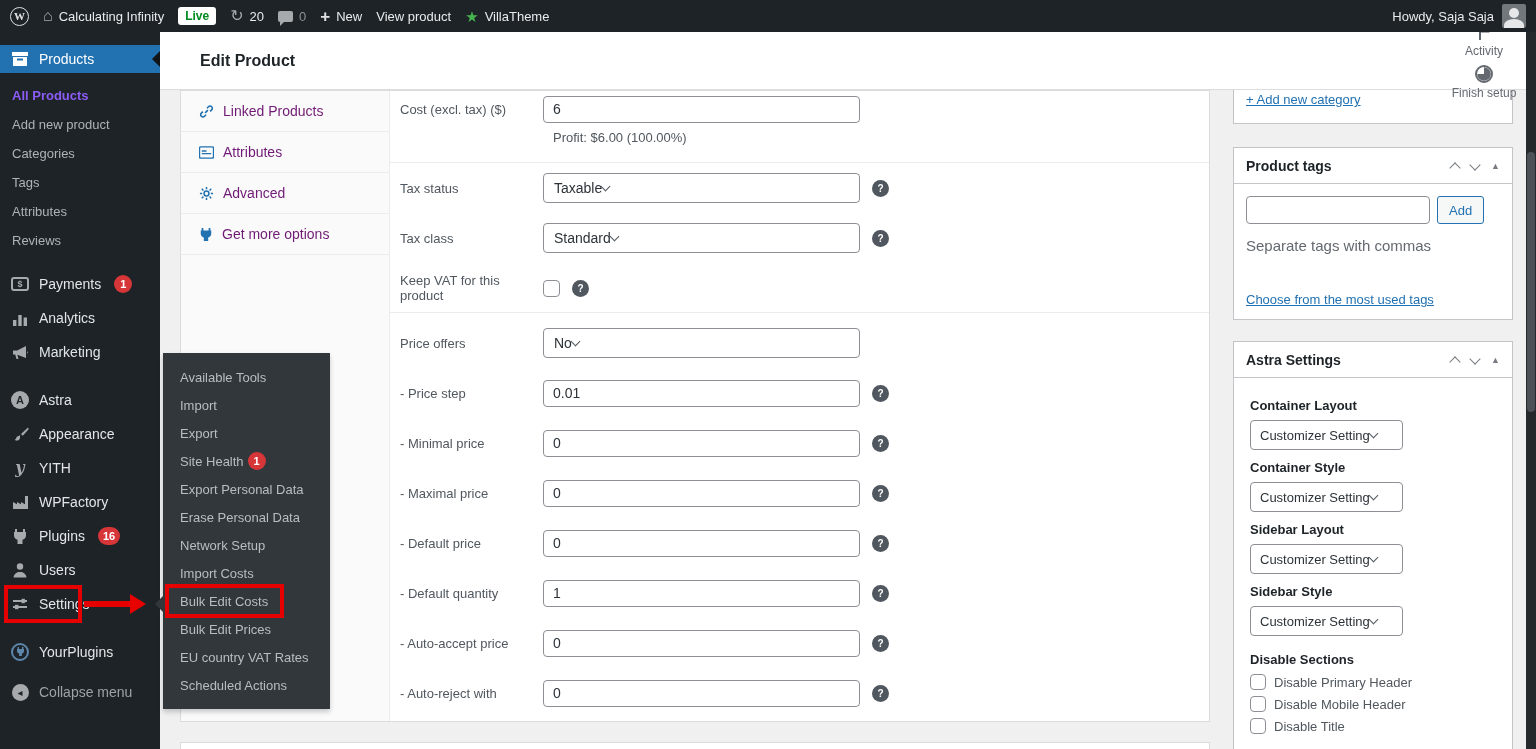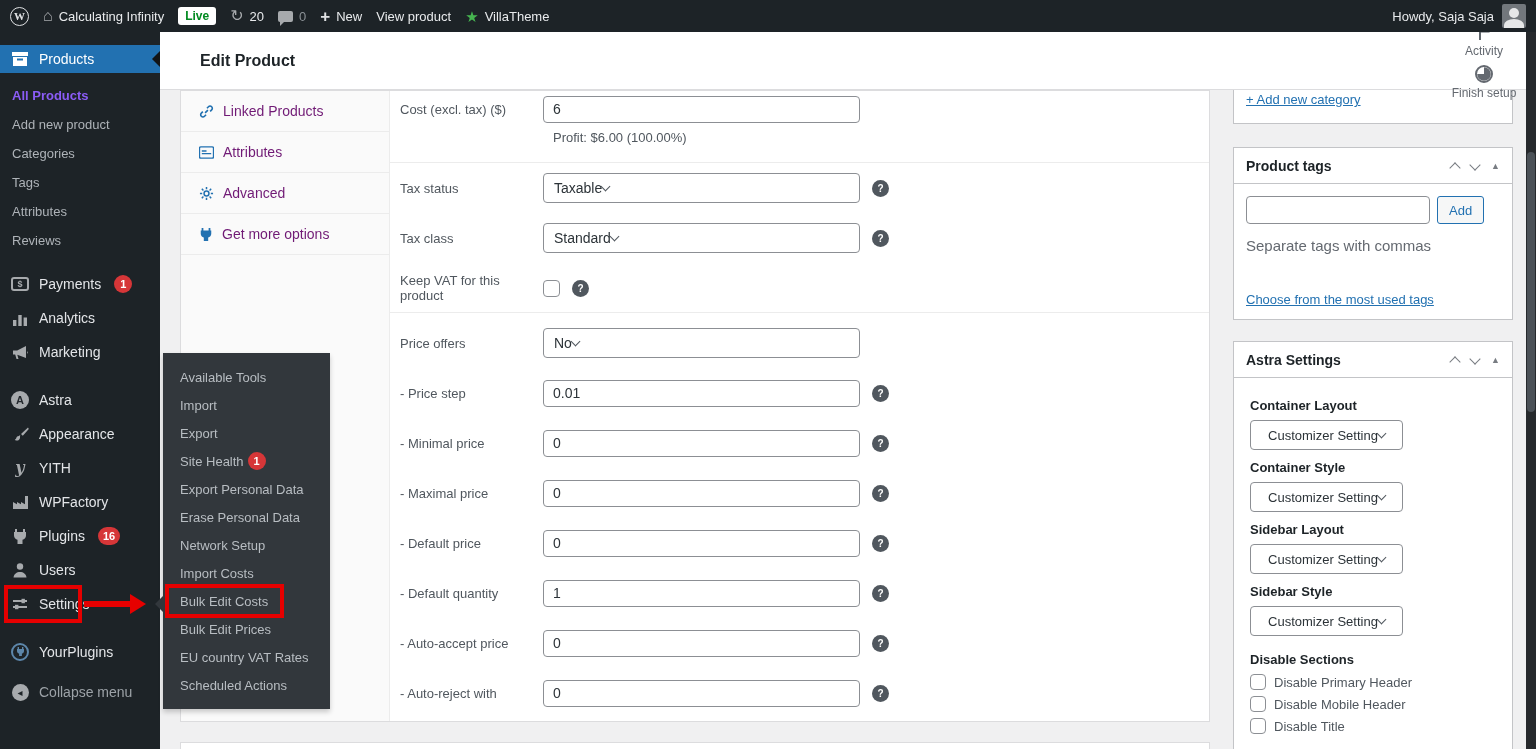--- a/index.html
+++ b/index.html
@@ -126,21 +126,21 @@
                font-size:13px; font-family:"Liberation Sans",sans-serif; }
   .add-btn { height:28px; padding:0 11px; background:#f6f7f7; border:1px solid #2271b1; border-radius:3px;
              color:#2271b1; font-size:13px; cursor:pointer; font-family:"Liberation Sans",sans-serif; }
   .tag-hint { margin-top:13px; color:#646970; font-size:15px; }
   .tag-link { display:inline-block; margin-top:38px;text-align:center; }
   .panel-astra { top:341px; height:500px; }
   .astra-body { padding:10px 16px; }
   .mini-label { font-size:13px; font-weight:bold; color:#1d2327; margin:10px 0 7px; }
   .mini-select { width:153px; height:30px; border:1px solid #8c8f94; border-radius:4px; padding:0 9px;
                  background:#fff; color:#2c3338; font-size:13px; display:flex; align-items:center;
-                 justify-content:center; cursor:pointer; }
+                 justify-content:flex-start; cursor:pointer; }
   .dis-row { display:flex; align-items:center; gap:8px; margin-top:6px; font-size:13px; color:#50575e; }
   .dis-cb { width:16px; height:16px; border:1px solid #8c8f94; border-radius:4px; background:#fff;
             flex-shrink:0; cursor:pointer; }
 
   
   .scrollbar { position:absolute; right:0; top:32px; width:10px; height:717px; background:#26292c; z-index:80; }
   .scroll-thumb { position:absolute; left:1px; top:120px; width:8px; height:260px; background:#4b5157; border-radius:4px; }
 
   svg { display:block; }
 </style>

